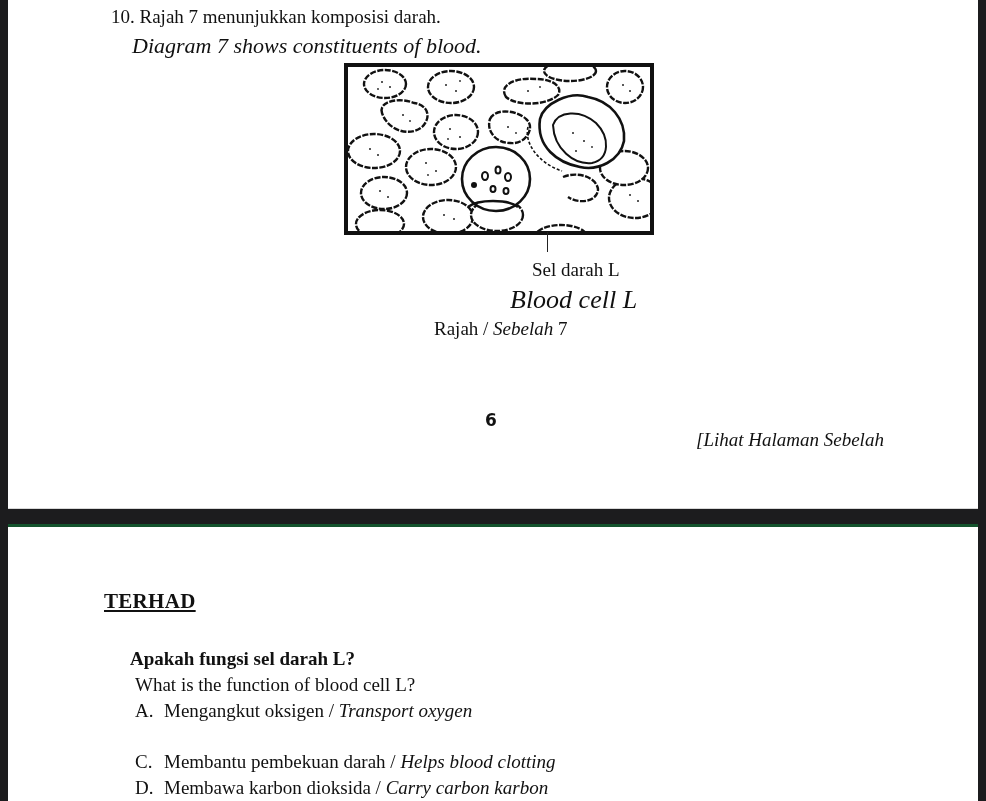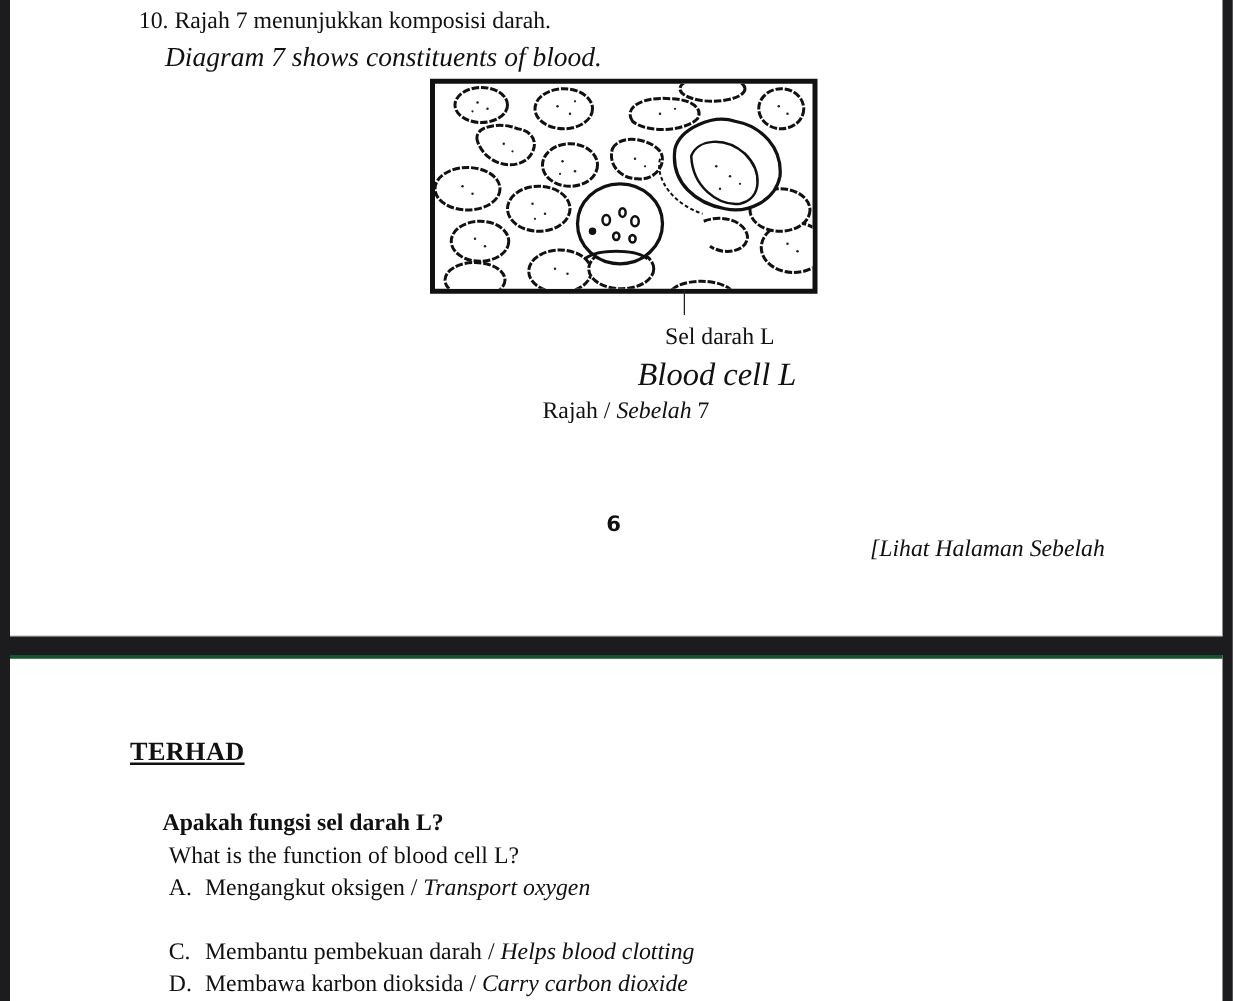--- a/index.html
+++ b/index.html
@@ -221,15 +221,15 @@
   <div class="abs q2-ms">Apakah fungsi sel darah L?</div>
   <div class="abs q2-en">What is the function of blood cell L?</div>
 
   <div class="abs option" style="top:173px;">
     <span class="letter">A.</span><span>Mengangkut oksigen / </span><span class="en">Transport oxygen</span>
   </div>
   <div class="abs option" style="top:224px;">
     <span class="letter">C.</span><span>Membantu pembekuan darah / </span><span class="en">Helps blood clotting</span>
   </div>
   <div class="abs option" style="top:250px;">
-    <span class="letter">D.</span><span>Membawa karbon dioksida / </span><span class="en">Carry carbon dioxide</span>
+    <span class="letter">D.</span><span>Membawa karbon dioksida / </span><span class="en">Carry carbon karbon</span>
   </div>
 </div>
 
 </body></html>

